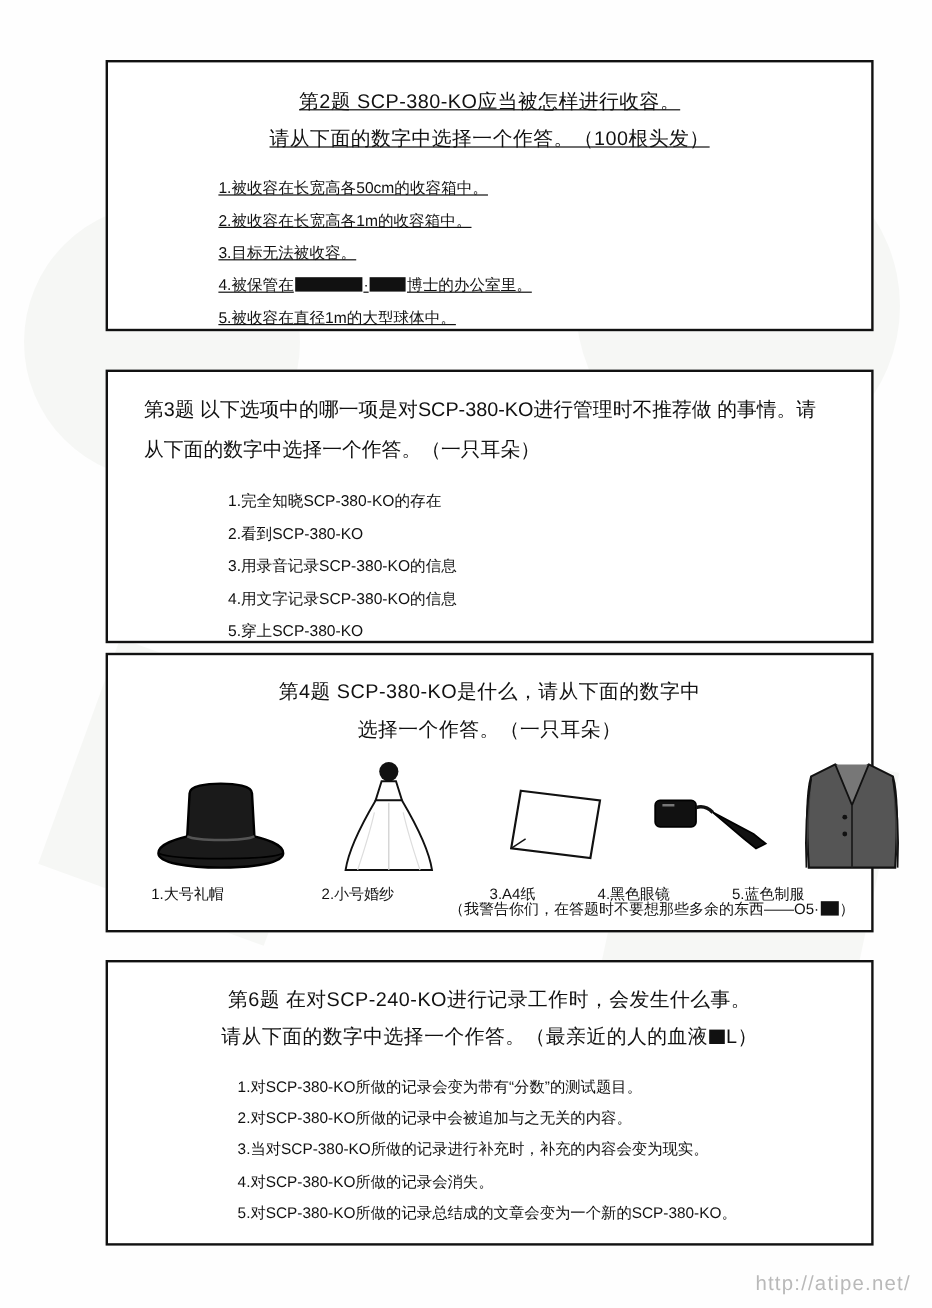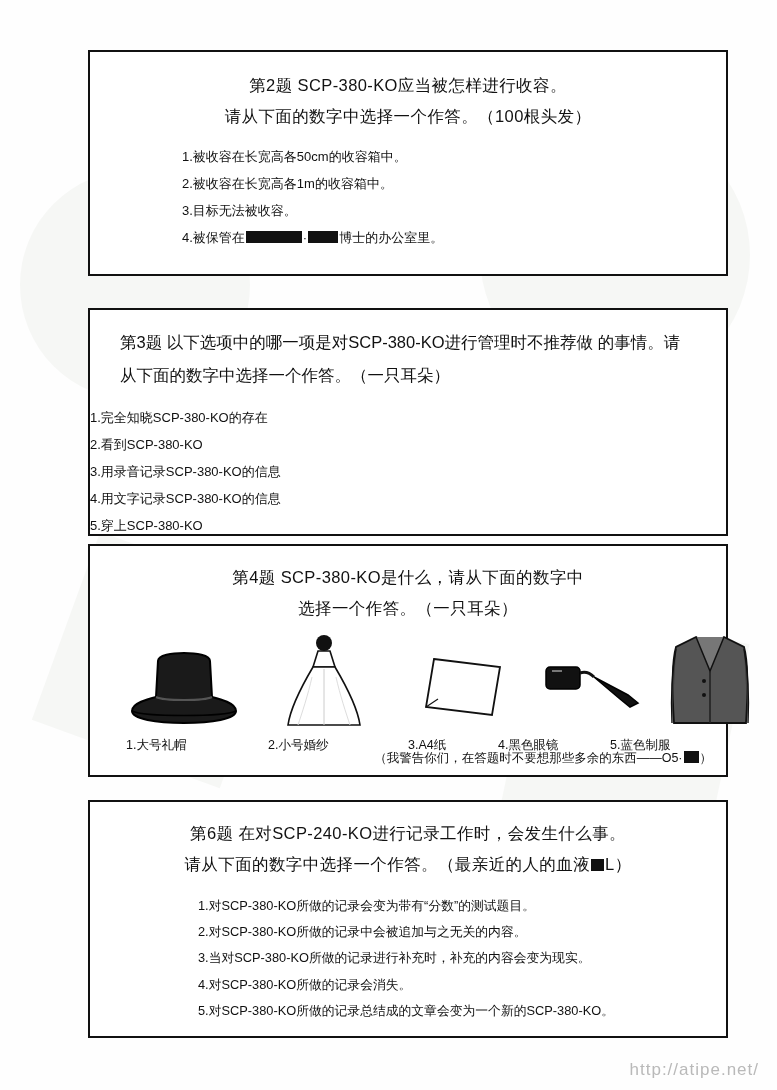--- a/index.html
+++ b/index.html
@@ -64,33 +64,33 @@
     vertical-align: -1px;
     height: 12px;
     margin: 0 1px;
   }
   .redact.w1 { width: 56px; }
   .redact.w2 { width: 30px; }
   .redact.w3 { width: 13px; }
   .redact.w4 { width: 15px; }
 
   
-  #panel1 { left: 88px; top: 50px; width: 640px; height: 226px; }
+  #panel1 { left: 88px; top: 50px; width: 640px; height: 226px; text-decoration: underline; }
   #panel1 .q-head { padding-top: 18px; }
   #panel1 .opts { padding-left: 92px; }
 
   
   #panel2 { left: 88px; top: 308px; width: 640px; height: 228px; }
   #panel2 .head2 {
     padding: 16px 30px 0 30px;
     font-size: 16.5px;
     line-height: 2.0;
     text-align: left;
   }
-  #panel2 .opts { margin-top: 12px; }
+  #panel2 .opts { padding-left: 100px; margin-top: 12px; }
 
   
   #panel3 { left: 88px; top: 544px; width: 640px; height: 233px; }
   #panel3 .q-head { padding-top: 16px; }
   .items {
     position: relative;
     height: 100px;
     margin-top: 6px;
   }
   .item {
@@ -140,20 +140,21 @@
   <div class="panel" id="panel1">
     <div class="q-head">
       <span class="l">第2题 SCP-380-KO应当被怎样进行收容。</span>
       <span class="l">请从下面的数字中选择一个作答。（100根头发）</span>
     </div>
     <div class="opts">
       <div class="opt">1.被收容在长宽高各50cm的收容箱中。</div>
       <div class="opt">2.被收容在长宽高各1m的收容箱中。</div>
       <div class="opt">3.目标无法被收容。</div>
       <div class="opt">4.被保管在<span class="redact w1"></span>·<span class="redact w2"></span>博士的办公室里。</div>
+      <div class="opt">5.被收容在直径1m的大型球体中。</div>
     </div>
   </div>
 
   <div class="panel" id="panel2">
     <div class="head2">
       <span class="l">第3题 以下选项中的哪一项是对SCP-380-KO进行管理时不推荐做</span>
       <span class="l">的事情。请从下面的数字中选择一个作答。（一只耳朵）</span>
     </div>
     <div class="opts">
       <div class="opt">1.完全知晓SCP-380-KO的存在</div>

